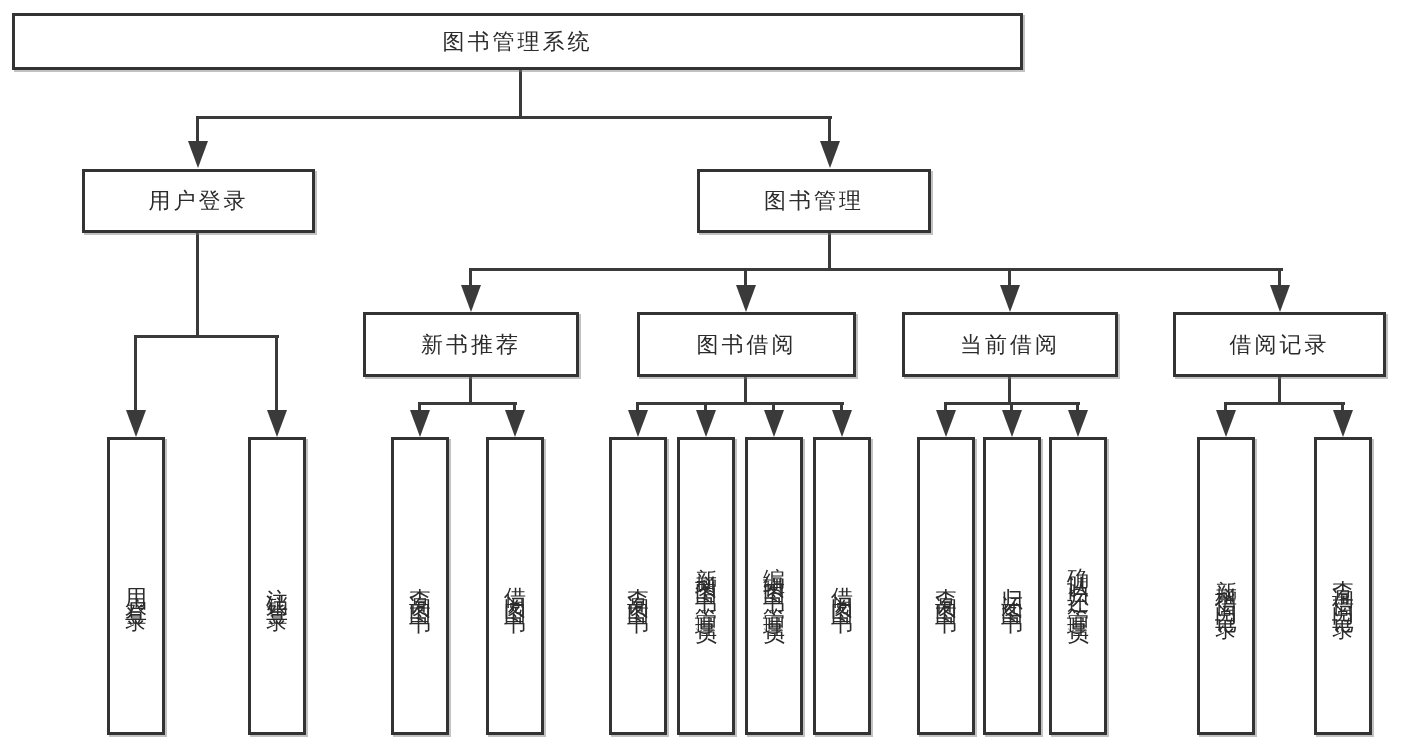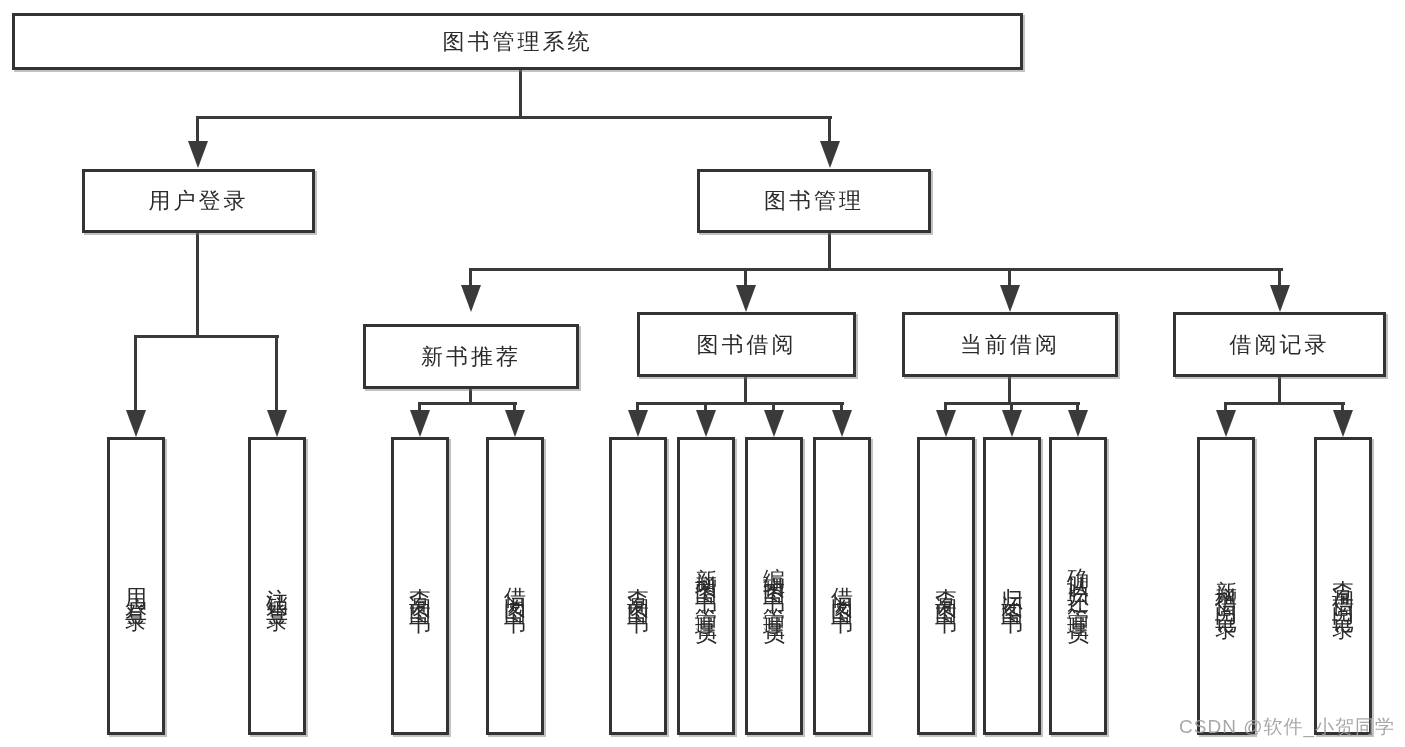--- a/index.html
+++ b/index.html
@@ -97,21 +97,21 @@
   <div class="hline" style="left:469px; top:268px; width:814px;"></div>
   <div class="vline" style="left:469px;  top:268px; height:20px;"></div>
   <div class="vline" style="left:744px;  top:268px; height:20px;"></div>
   <div class="vline" style="left:1008px; top:268px; height:20px;"></div>
   <div class="vline" style="left:1278px; top:268px; height:20px;"></div>
   <div class="arrow" style="left:461px;  top:285px;"></div>
   <div class="arrow" style="left:736px;  top:285px;"></div>
   <div class="arrow" style="left:1000px; top:285px;"></div>
   <div class="arrow" style="left:1270px; top:285px;"></div>
 
-  <div class="node" style="left:363px; top:312px; width:216px; height:65px;margin-top:12px;">
+  <div class="node" style="left:363px; top:312px; width:216px; height:65px;">
     <span class="hlabel">新书推荐</span>
   </div>
   <div class="node" style="left:637px; top:312px; width:219px; height:65px;">
     <span class="hlabel">图书借阅</span>
   </div>
   <div class="node" style="left:902px; top:312px; width:216px; height:65px;">
     <span class="hlabel">当前借阅</span>
   </div>
   <div class="node" style="left:1173px; top:312px; width:213px; height:65px;">
     <span class="hlabel">借阅记录</span>
@@ -188,15 +188,14 @@
     <span class="vlabel">确认归还（管理员）</span>
   </div>
 
   <div class="node" style="left:1197px; top:437px; width:58px; height:298px;">
     <span class="vlabel">新增借阅记录</span>
   </div>
   <div class="node" style="left:1314px; top:437px; width:58px; height:298px;">
     <span class="vlabel">查询借阅记录</span>
   </div>
 
-  <div class="watermark">CSDN @软件_小贺同学</div>
 
 </div>
 
 </body></html>

